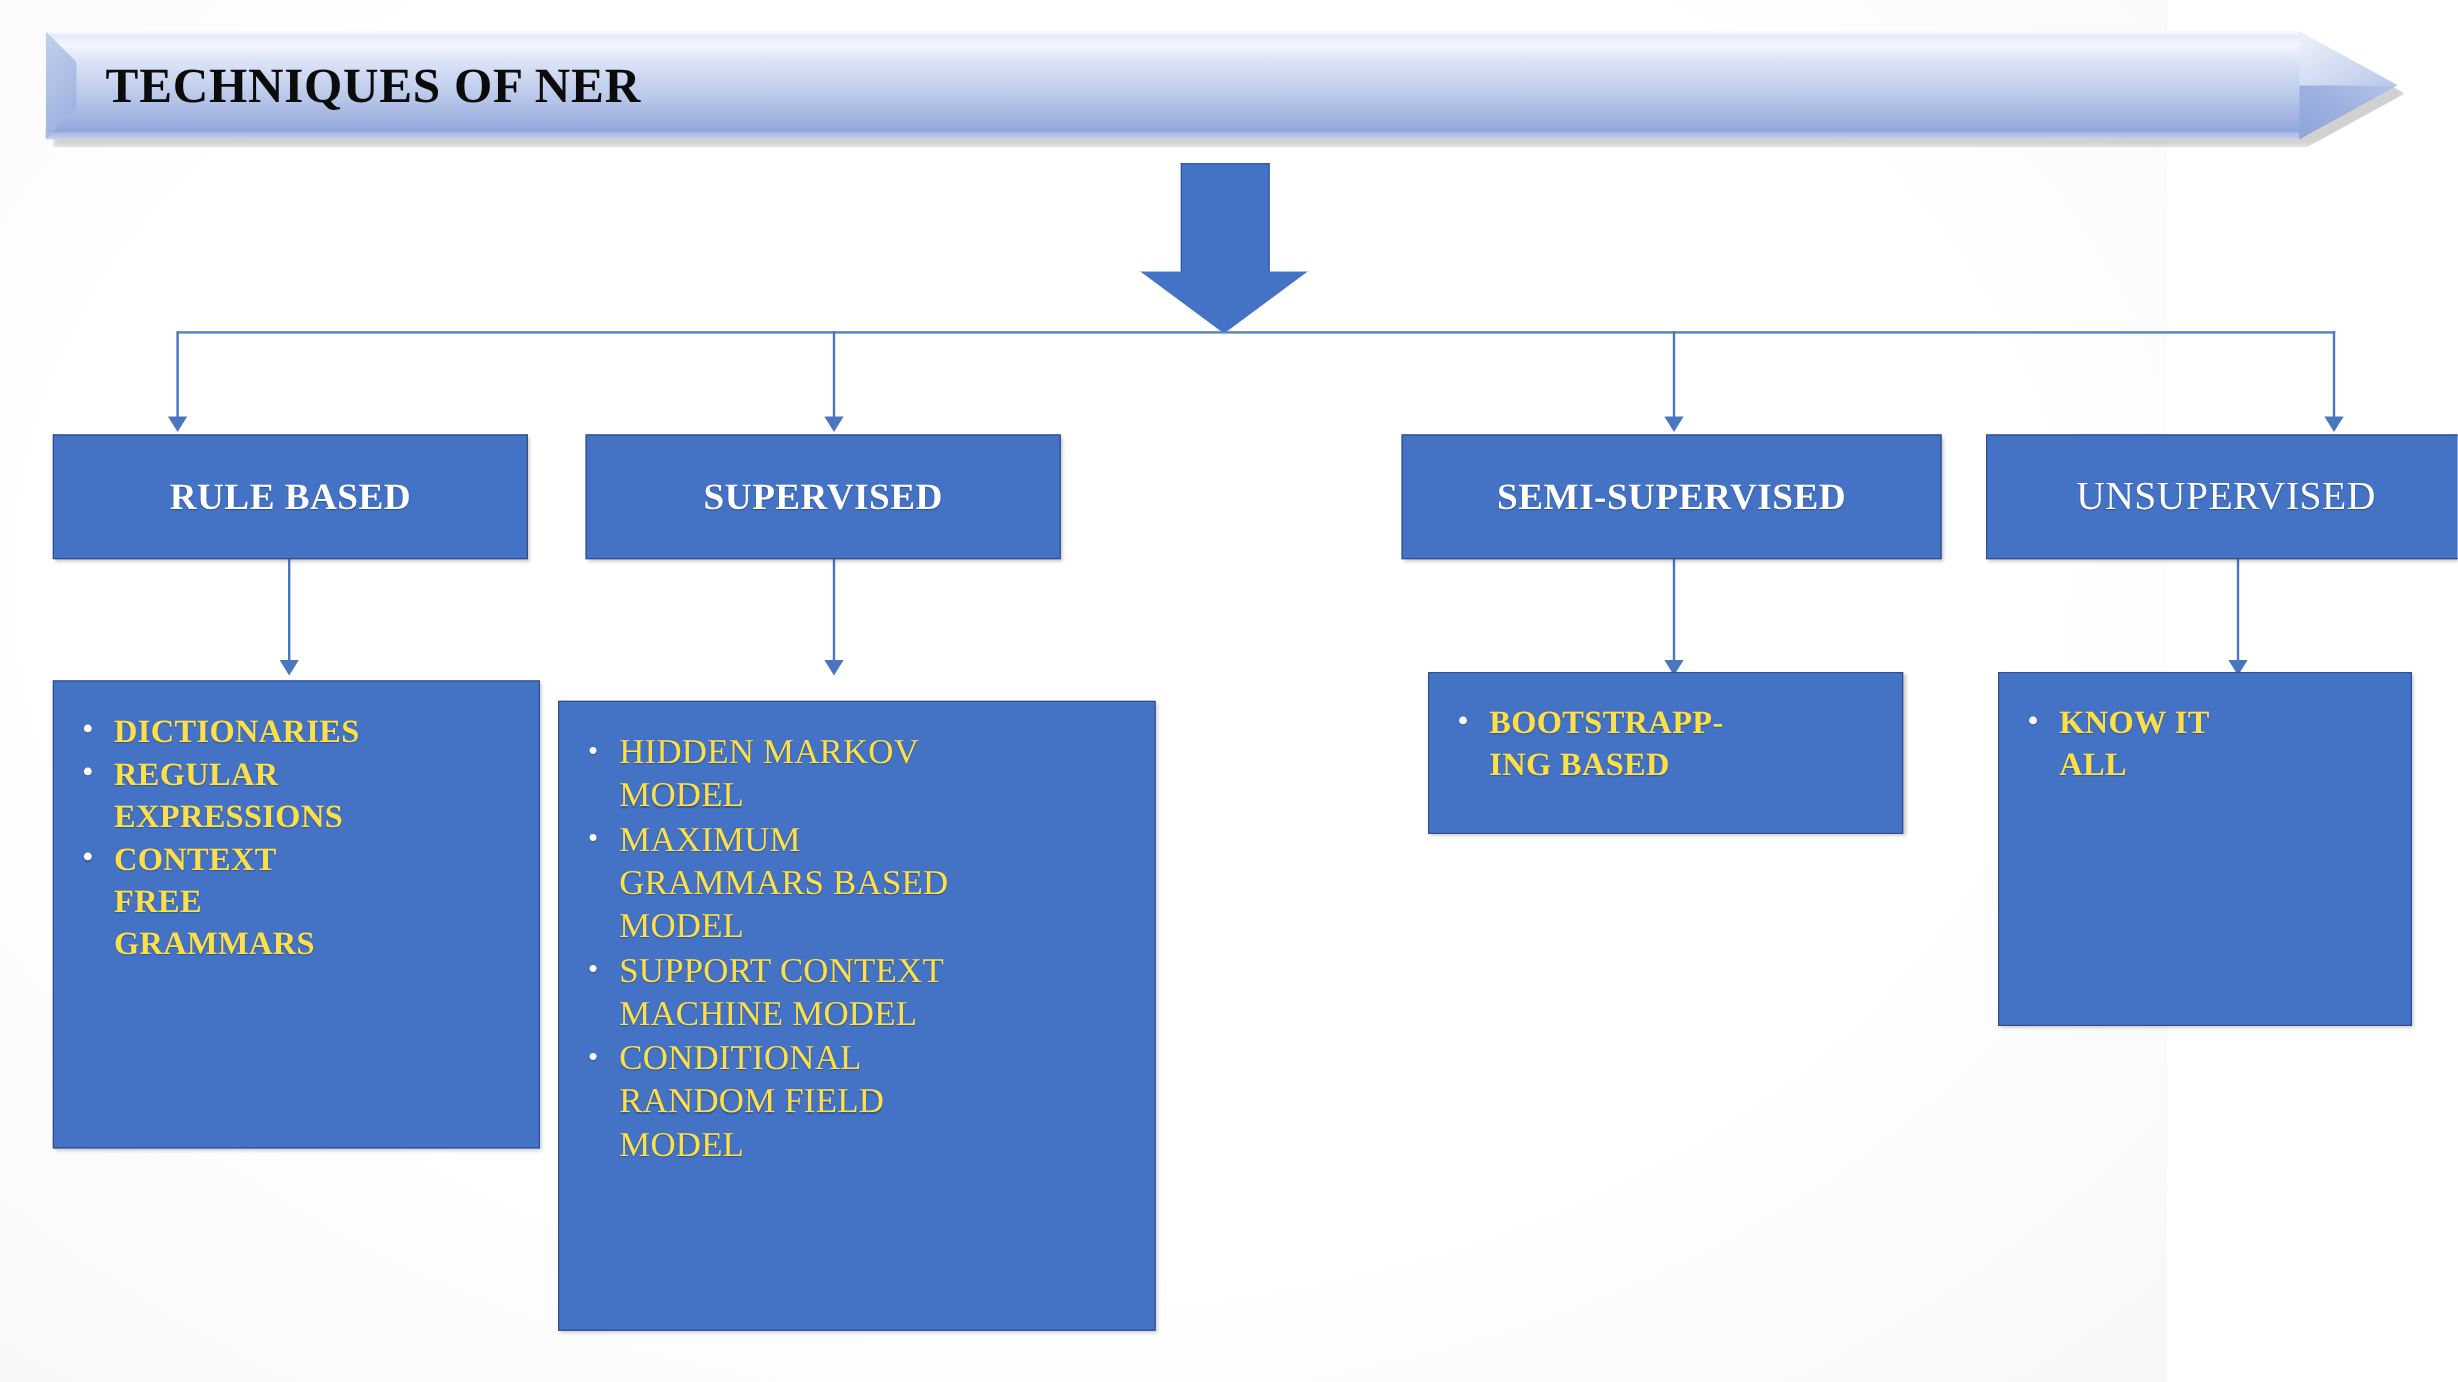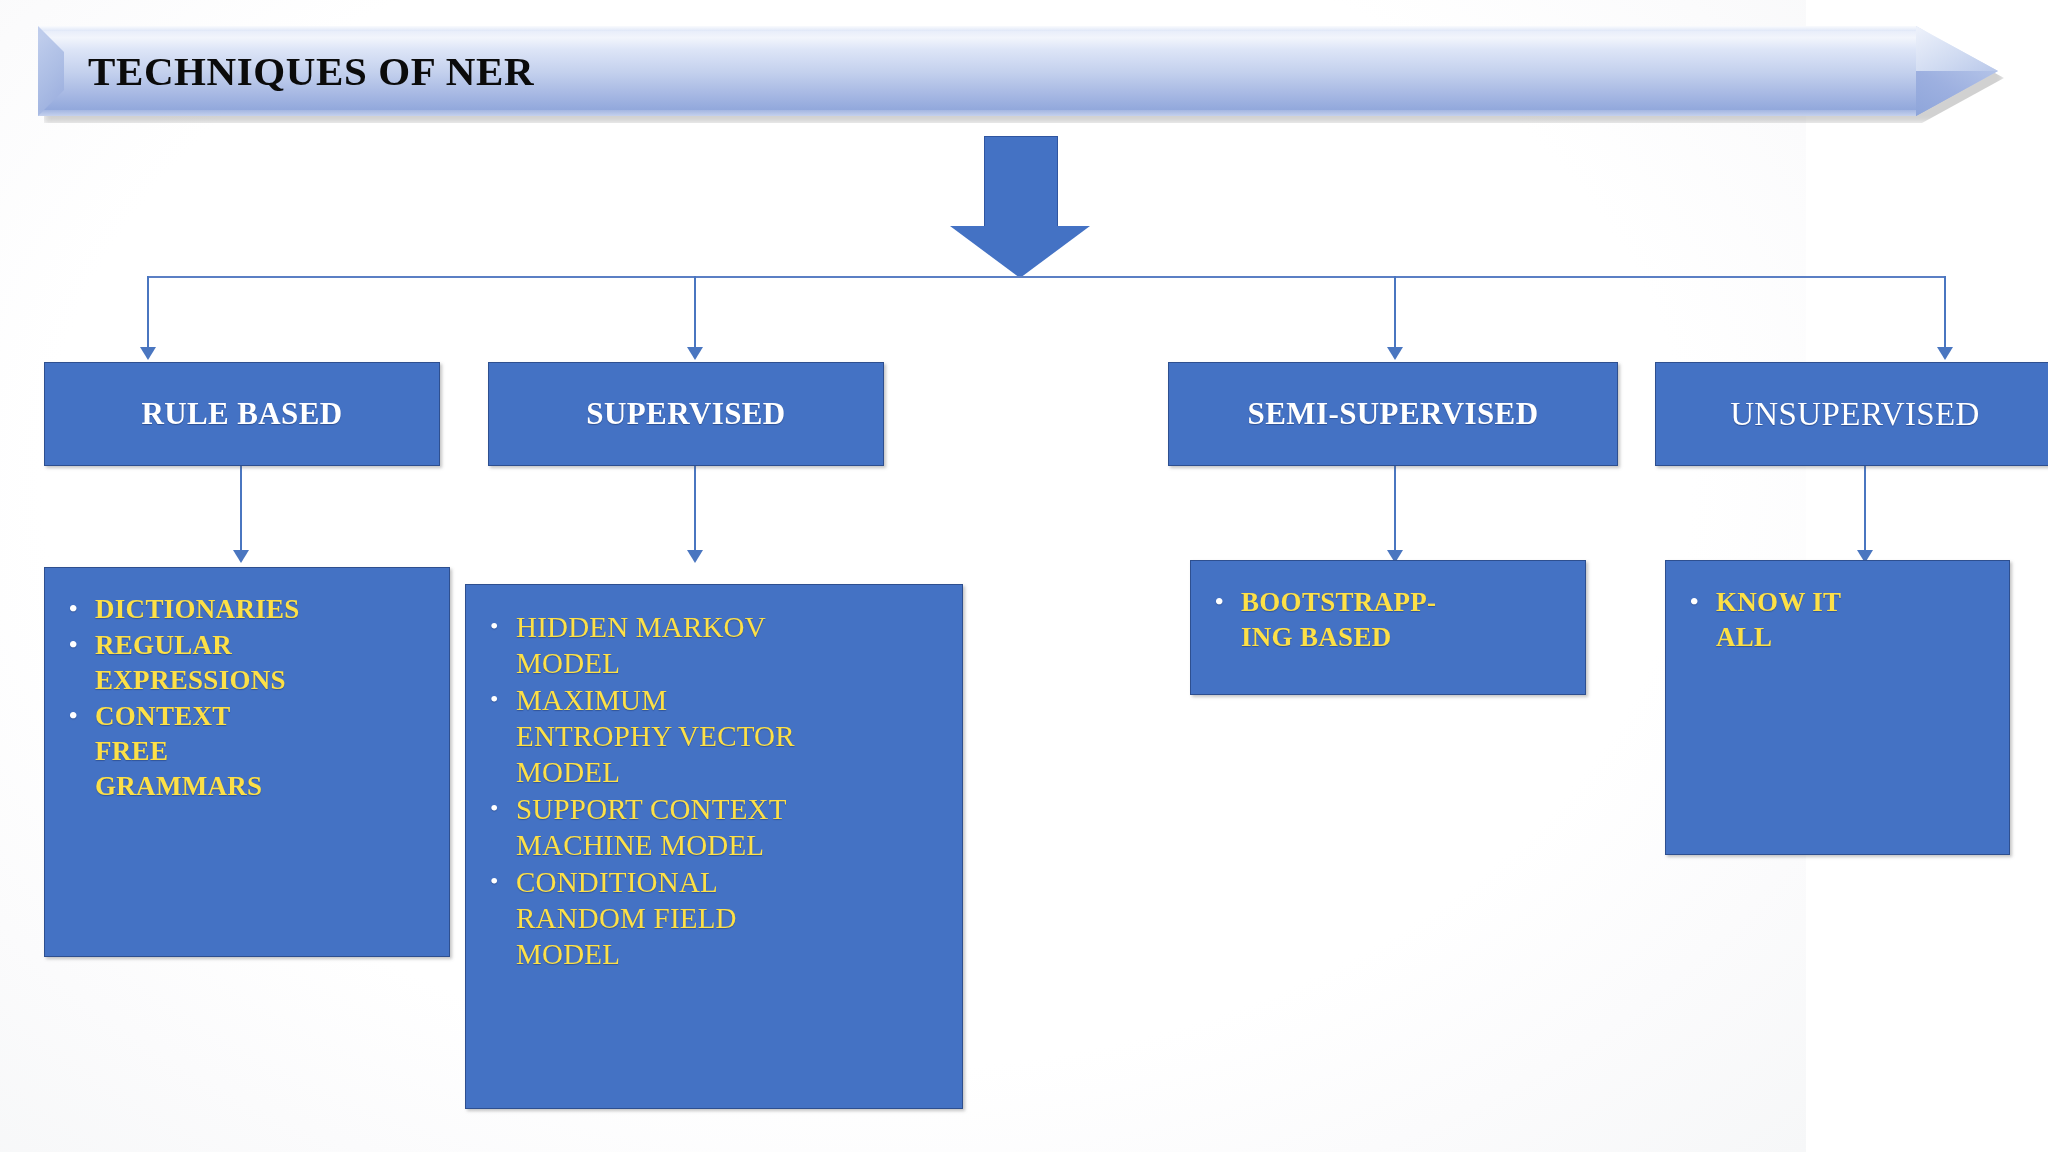--- a/index.html
+++ b/index.html
@@ -220,21 +220,21 @@
   </div>
 
   <div class="detail reg" style="left:465px;top:584px;width:498px;height:525px;">
     <ul>
       <li>
         <span class="ind">HIDDEN MARKOV</span><br>
         <span class="ind">MODEL</span>
       </li>
       <li>
         <span class="ind">MAXIMUM</span><br>
-        <span class="ind">ENTROPHY VECTOR</span><br>
+        <span class="ind">GRAMMARS BASED</span><br>
         <span class="ind">MODEL</span>
       </li>
       <li>
         <span class="ind">SUPPORT CONTEXT</span><br>
         <span class="ind">MACHINE MODEL</span>
       </li>
       <li>
         <span class="ind">CONDITIONAL</span><br>
         <span class="ind">RANDOM FIELD</span><br>
         <span class="ind">MODEL</span>

